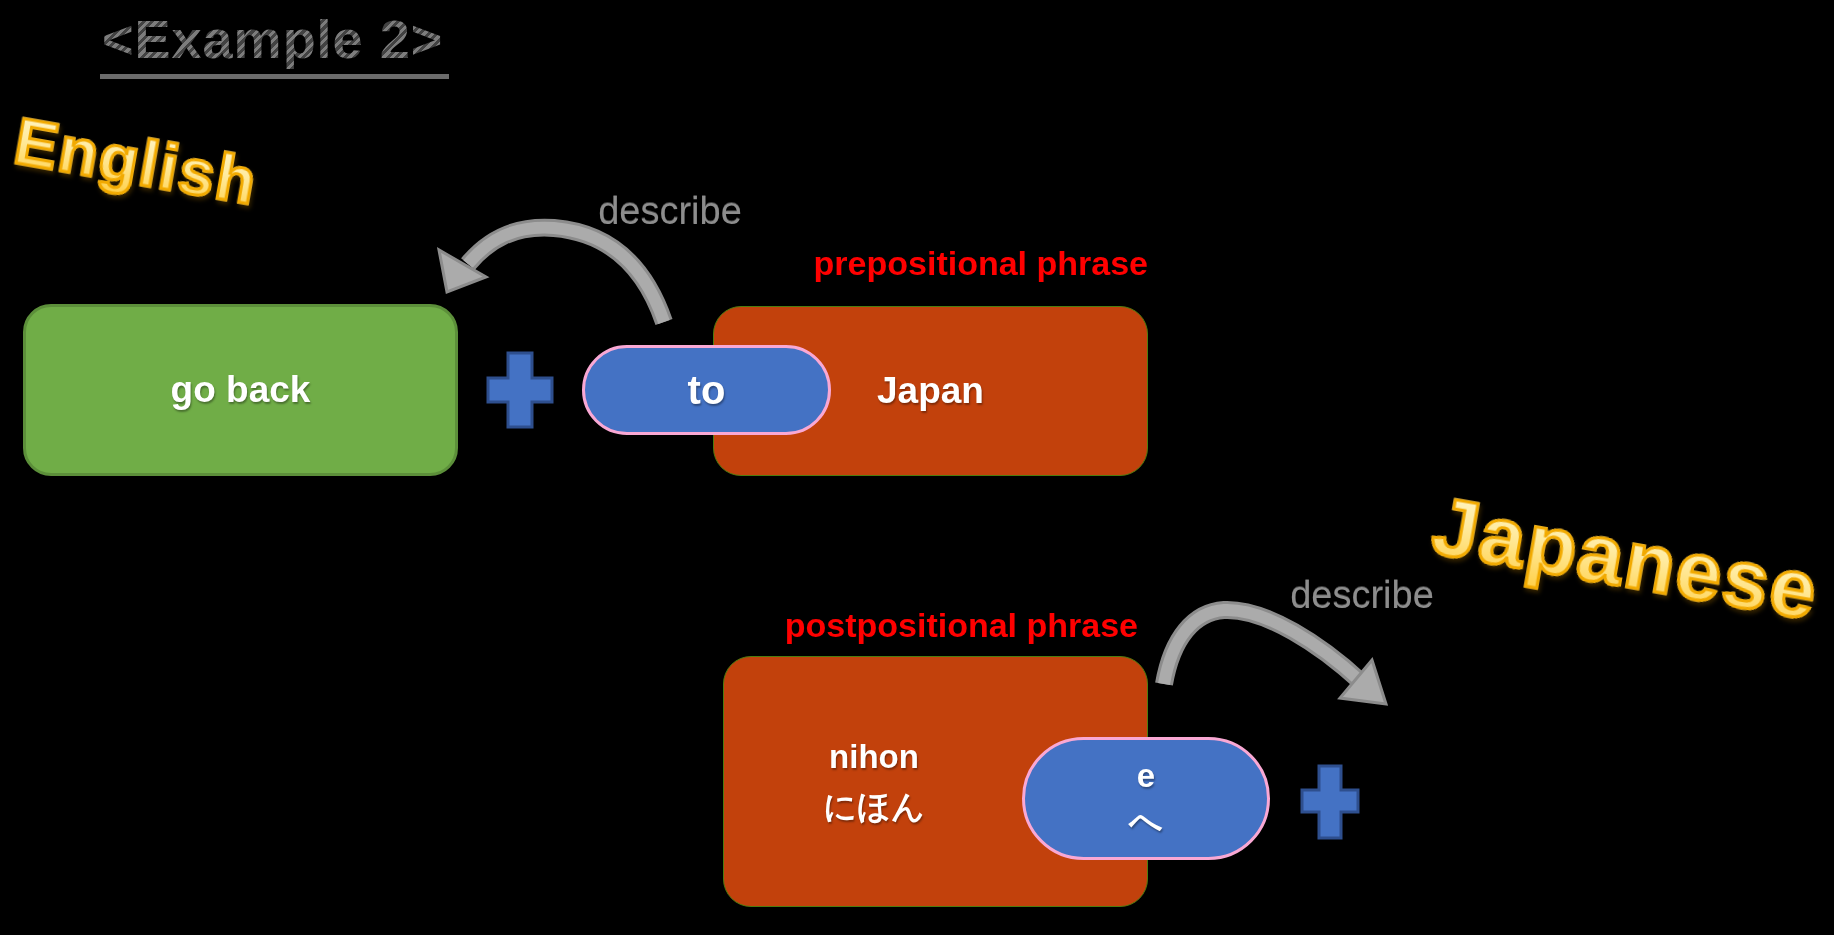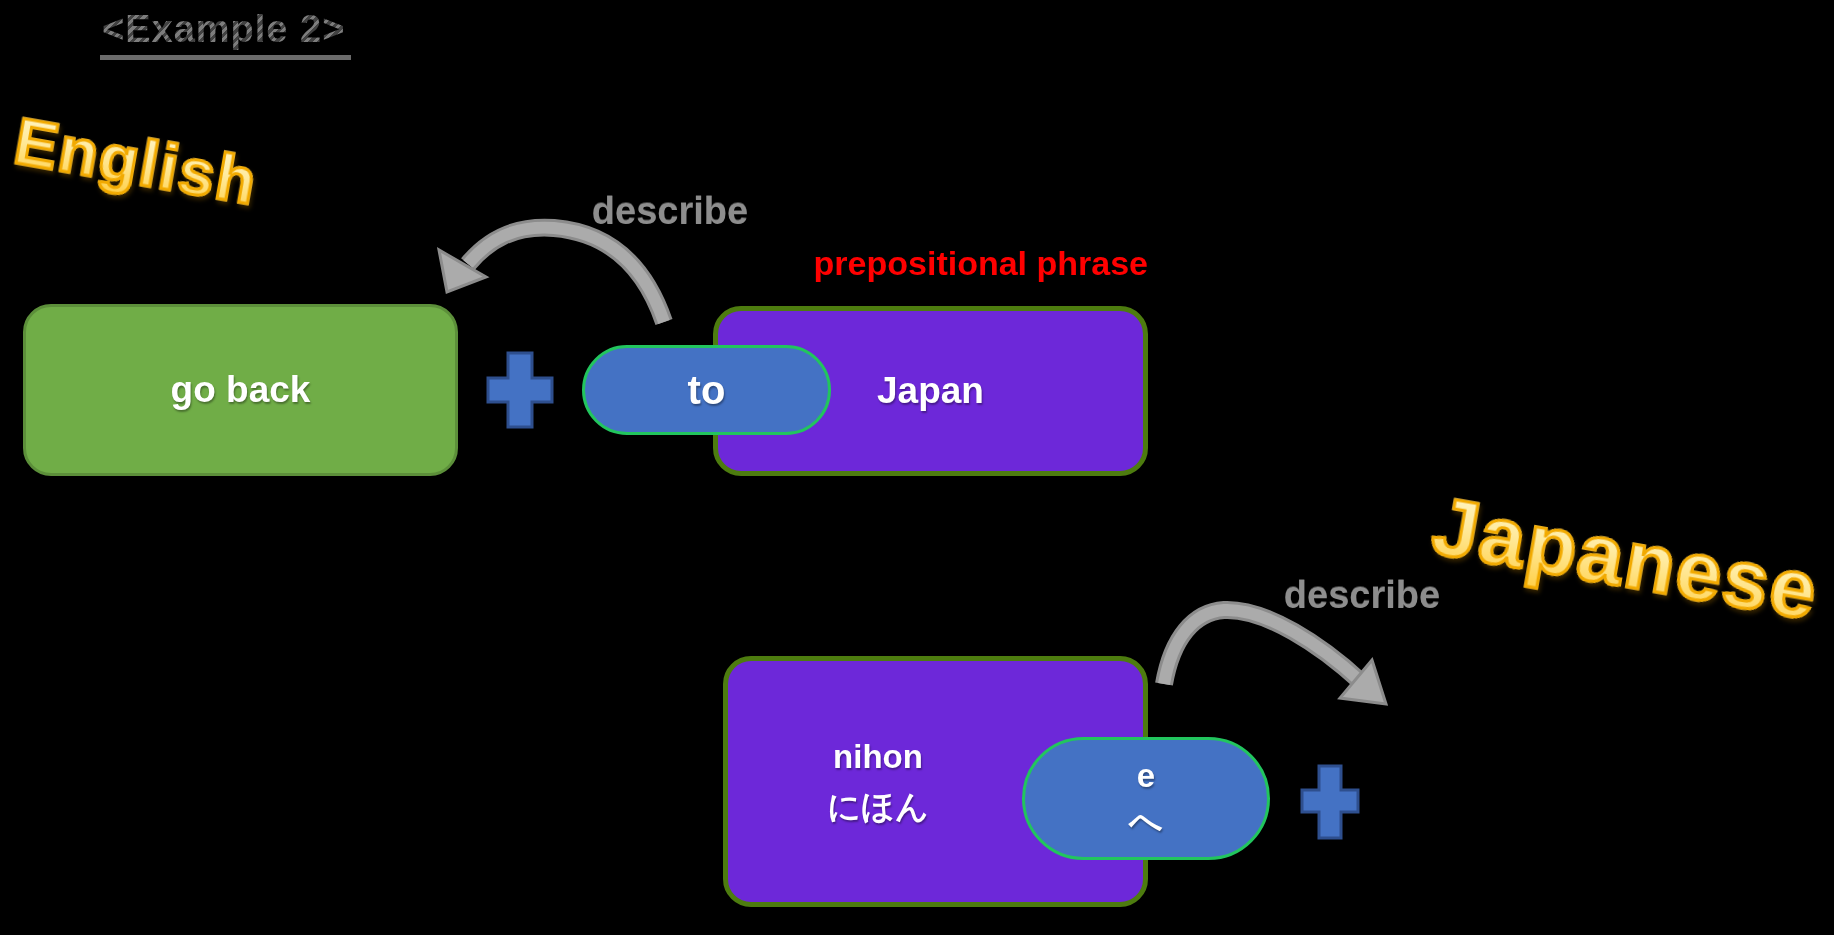--- a/index.html
+++ b/index.html
@@ -4,21 +4,21 @@
 <style>
   html,body{margin:0;padding:0;background:#000;}
   #canvas{
     position:relative;width:1834px;height:935px;background:#000;overflow:hidden;
     font-family:"Liberation Sans","DejaVu Sans",sans-serif;
   }
 
   
   .page-title{
     position:absolute;left:100px;top:8px;
-    font-size:38px;font-weight:bold;letter-spacing:1px;
+    font-size:54px;font-weight:bold;letter-spacing:1px;
     color:#636363;
     display:inline-block;border-bottom:5px solid #6b6b6b;padding:0 6px 4px 2px;
   }
   @supports ((-webkit-background-clip:text)){
     .page-title{
       background:repeating-linear-gradient(135deg,#7d7d7d 0 3px,#424242 3px 6px);
       -webkit-background-clip:text;background-clip:text;
       -webkit-text-fill-color:transparent;
     }
   }
@@ -38,21 +38,20 @@
     }
   }
   .wordart.english{left:22px;top:104px;font-size:64px;transform:rotate(10deg);transform-origin:0 0;}
   .wordart.japanese{left:1442px;top:478px;font-size:82px;transform:rotate(10deg);transform-origin:0 0;}
 
   
   .describe{
     position:absolute;font-size:38px;color:#8d8d8d;
     text-align:center;white-space:nowrap;
     text-shadow:0 1px 1px rgba(0,0,0,.6), 0 -1px 0 rgba(190,190,190,.35);
-    font-weight:bold;
   }
   .describe.top{left:560px;top:190px;width:220px;}
   .describe.bottom{left:1252px;top:574px;width:220px;}
 
   
   .phrase-label{
     position:absolute;font-size:34px;font-weight:bold;color:#FF0000;
     text-align:right;white-space:nowrap;
   }
   .phrase-label.top{left:713px;top:244px;width:435px;}
@@ -61,22 +60,22 @@
   
   .box{
     position:absolute;border-radius:28px;display:flex;
     align-items:center;justify-content:center;box-sizing:border-box;
   }
   .box .txt{
     color:#fff;font-weight:bold;text-align:center;
     text-shadow:1px 2px 2px rgba(0,0,0,.35);
   }
   .green{background:#70AD47;border:3px solid #5C8F3A;}
-  .orange{background:#6d28d9;border:5px solid #4d7c0f;}
-  .blue{background:#4472C4;border:3px solid #22c55e;}
+  .orange{background:#c2410c;border:1px solid #4d7c0f;}
+  .blue{background:#4472C4;border:3px solid #f9a8d4;}
 
   .box.green-top   {left:23px;  top:304px;width:435px;height:172px;}
   .box.orange-top  {left:713px; top:306px;width:435px;height:170px;}
   .box.pill-top    {left:582px; top:345px;width:249px;height:90px; border-radius:45px;}
   .box.orange-bot  {left:723px; top:656px;width:425px;height:251px;}
   .box.pill-bot    {left:1022px;top:737px;width:248px;height:123px;border-radius:62px;}
   .box.green-bot   {left:1395px;top:683px;width:433px;height:247px;}
 
   .box.green-top  .txt{font-size:37px;}
   .box.orange-top .txt{font-size:37px;}
@@ -101,20 +100,21 @@
 
   <div class="page-title">&lt;Example 2&gt;</div>
 
   <div class="wordart english">English</div>
   <div class="wordart japanese">Japanese</div>
 
   <div class="describe top">describe</div>
   <div class="describe bottom">describe</div>
 
   <div class="phrase-label top">prepositional phrase</div>
+  <div class="phrase-label bottom">postpositional phrase</div>
 
   <div class="box green green-top">
     <div class="txt">go back</div>
   </div>
 
   <div class="box orange orange-top">
     <div class="txt">Japan</div>
   </div>
 
   <div class="box blue pill-top">

